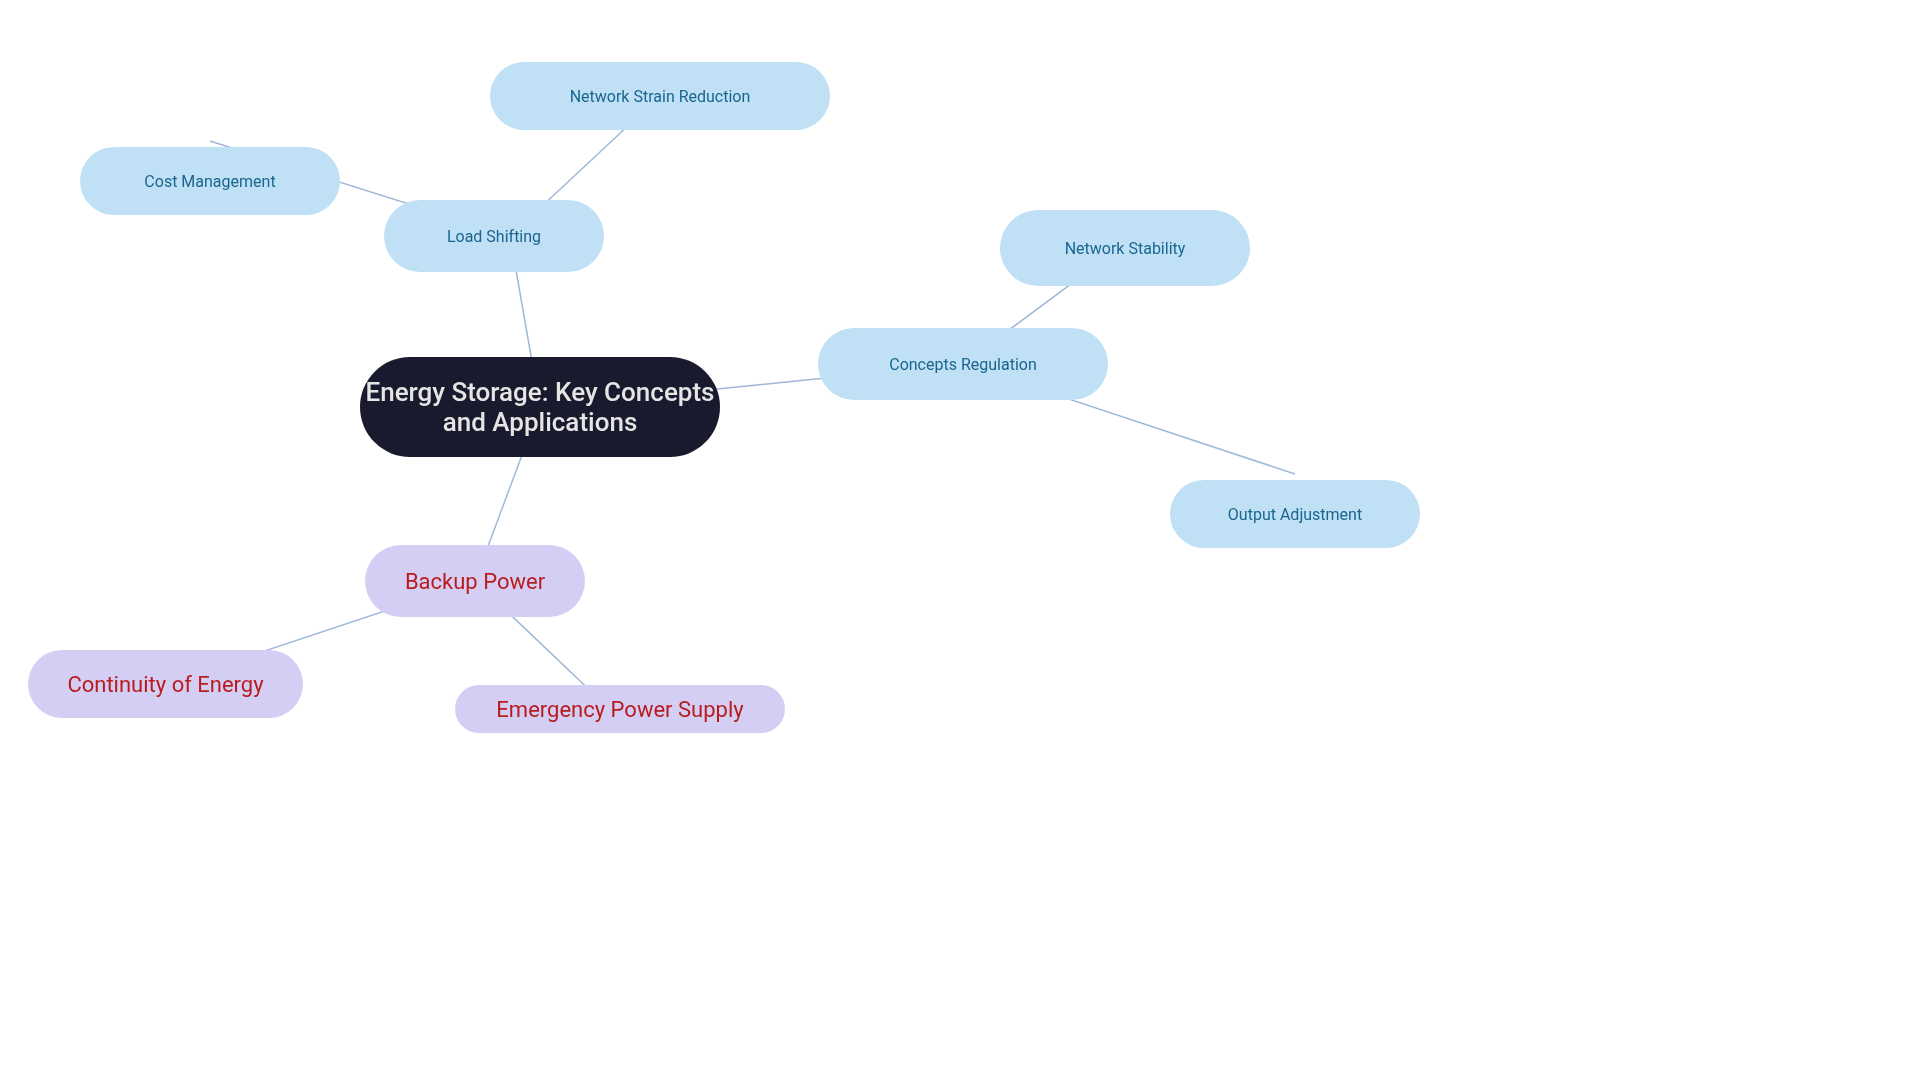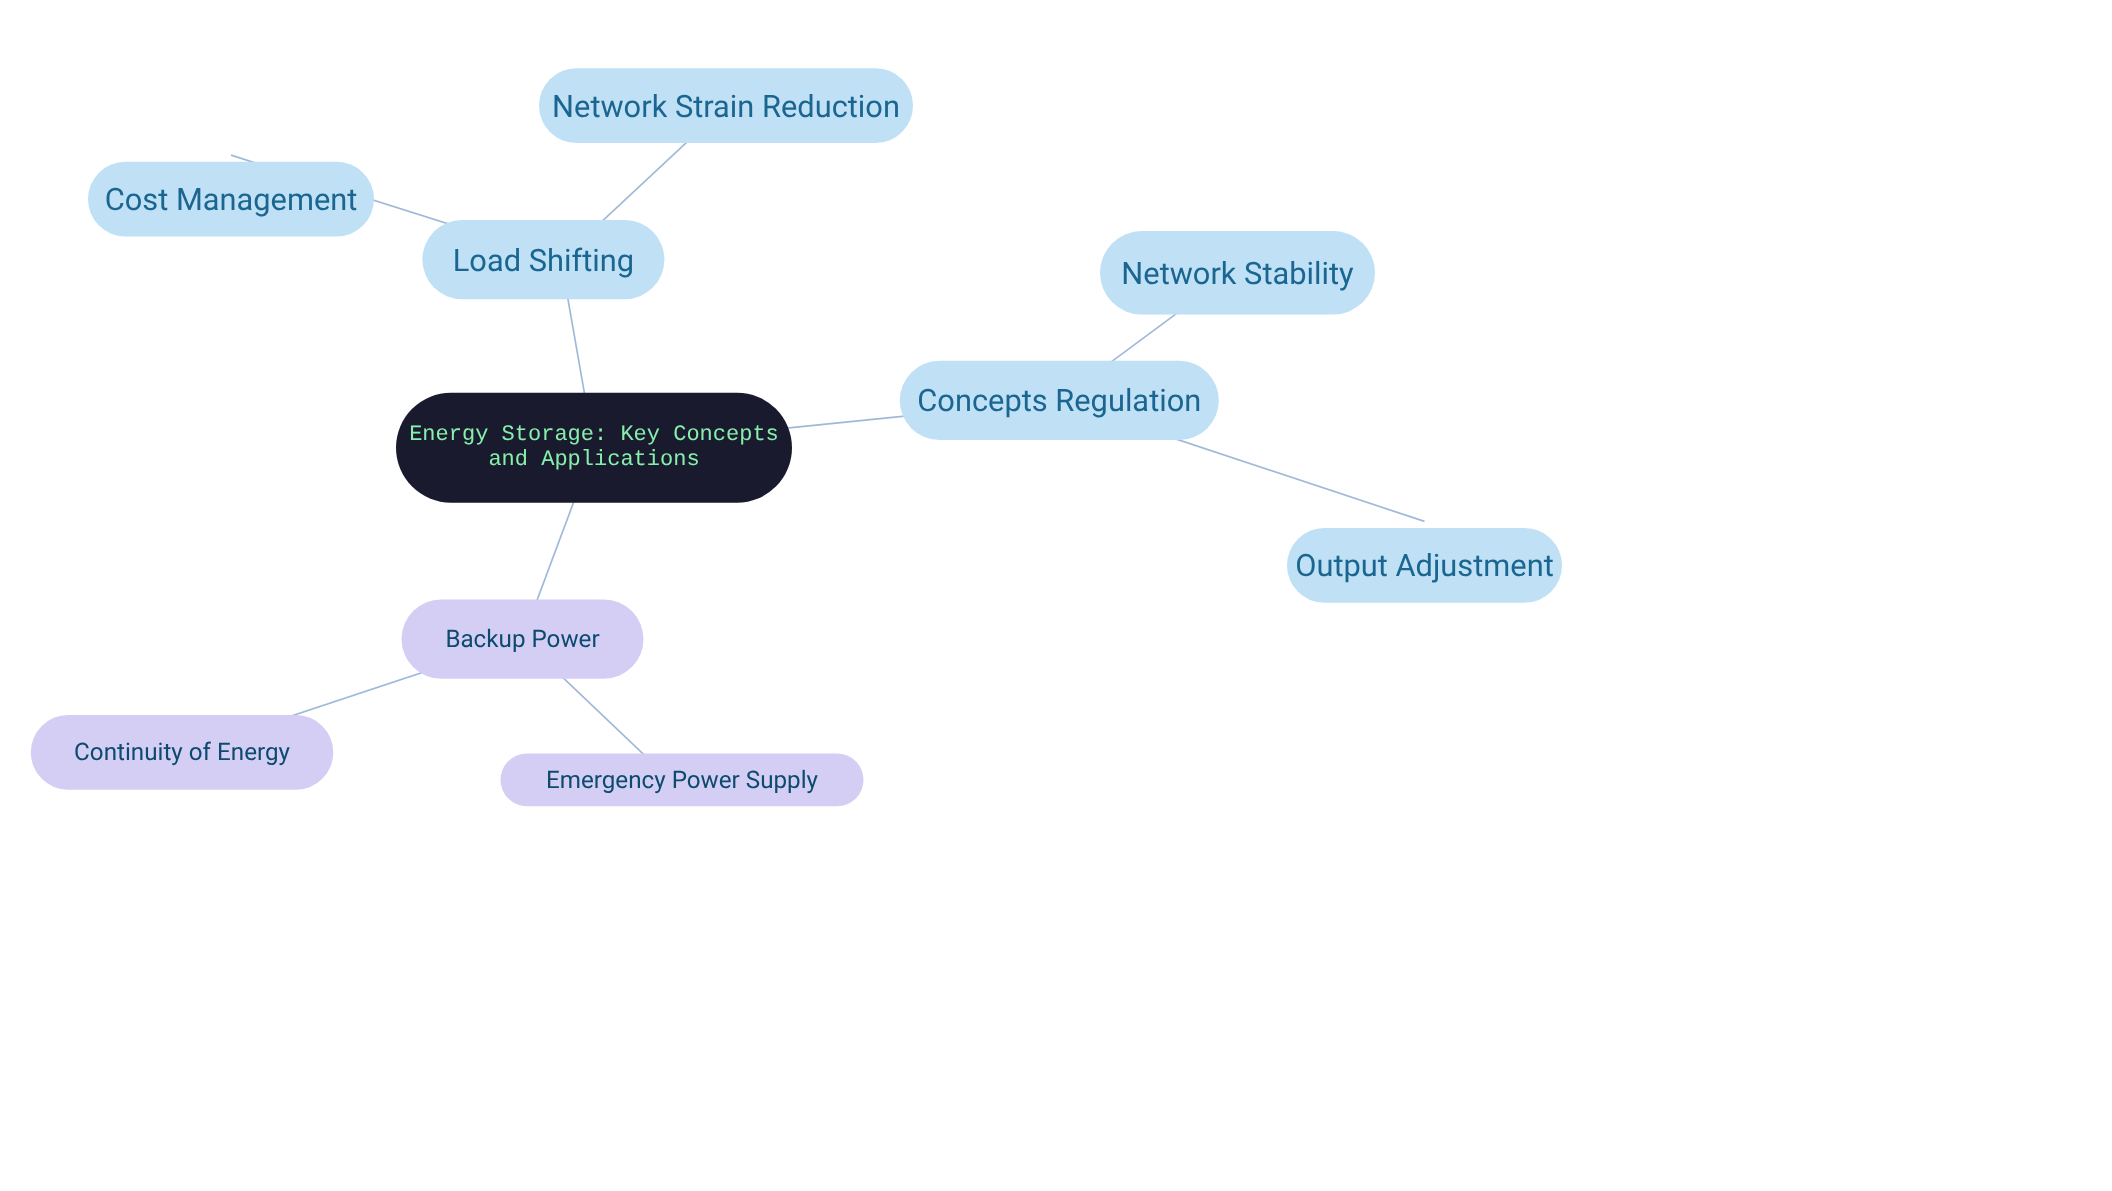--- a/index.html
+++ b/index.html
@@ -24,37 +24,36 @@
       border-radius: 50px;
       display: flex;
       align-items: center;
       justify-content: center;
       text-align: center;
       z-index: 1;
       cursor: default;
     }
     .node-central {
       background: #1a1a2e;
-      color: #86efac;
-      font-size: 20px;
+      color: #e5e5e5;
+      font-size: 26px;
       font-weight: 500;
       width: 360px;
       height: 100px;
       left: 360px;
       top: 357px;
-      font-family: Liberation Mono, monospace;
     }
     .node-blue {
       background: #bfe0f5;
       color: #1a6690;
-      font-size: 28px;
+      font-size: 16px;
     }
     .node-purple {
       background: #d4cef5;
-      color: #0c4a6e;
+      color: #b91c1c;
       font-size: 22px;
     }
   </style>
 </head>
 <body>
 
 <svg id="connections">
     <line x1="540" y1="407" x2="510" y2="236" stroke="#a0b8d8" stroke-width="1.5"></line>
     <line x1="510" y1="236" x2="210" y2="141" stroke="#a0b8d8" stroke-width="1.5"></line>
     <line x1="510" y1="236" x2="660" y2="96" stroke="#a0b8d8" stroke-width="1.5"></line>

